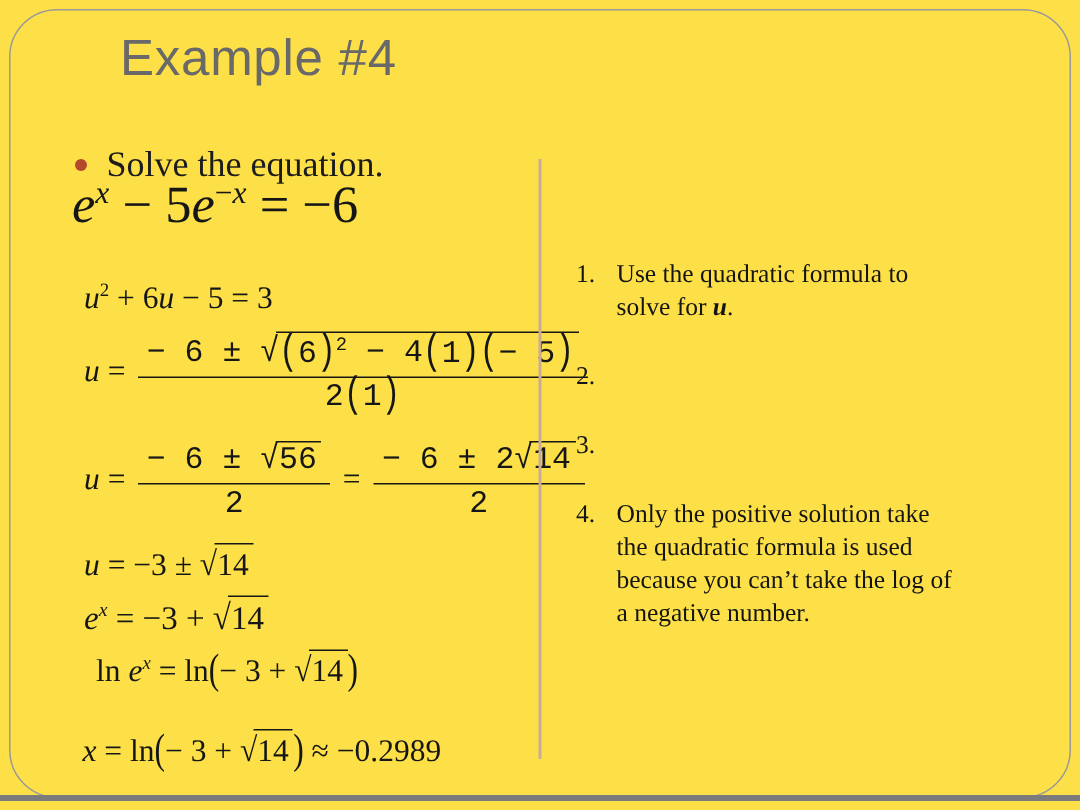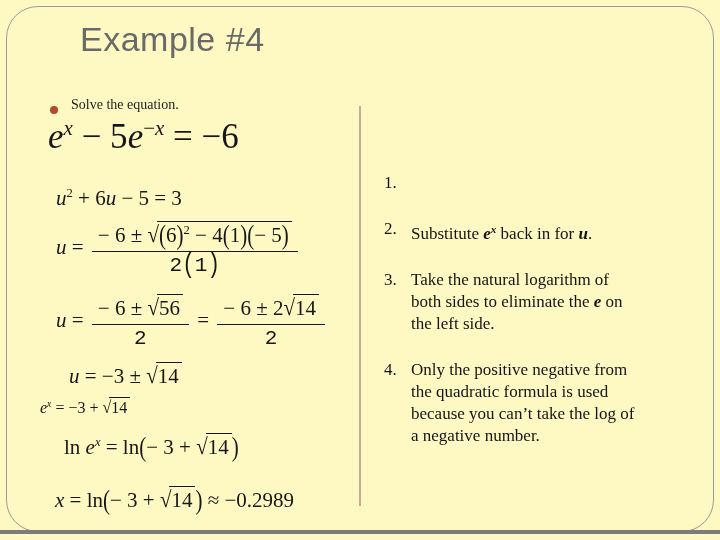--- a/index.html
+++ b/index.html
@@ -1,63 +1,63 @@
 <!DOCTYPE html>
 <html style="--title-color: #696969; --bullet-color: #b5472e; --divider-color: #c9ab9d; --border-color: #9a9a9a; --bar-color: #7b7b7b;"><head>
 <meta charset="utf-8">
 <style>
   html, body { margin:0; padding:0; background:#ffffff; }
   .stage {
     position:relative; width:720px; height:540px; overflow:hidden;
-    background:#fef9c3; font-family:"Liberation Serif", serif; color:#1c1c1c;
+    background:#fde047; font-family:"Liberation Serif", serif; color:#1c1c1c;
   }
   .slide-border {
     position:absolute; left:6px; top:6px; width:706px; height:524px;
     border:1px solid var(--border-color, #9a9a9a); border-radius:32px;
     background:transparent;
   }
   .bottom-bar {
     position:absolute; left:0; top:530px; width:720px; height:4px;
     background:var(--bar-color, #7b7b7b);
   }
   .title {
     position:absolute; left:80px; top:20px;
     font-family:"Liberation Sans", sans-serif; font-size:34px; font-weight:400;
     color:var(--title-color, #696969); letter-spacing:0.5px; white-space:nowrap;
   }
   .bullet-dot {
     position:absolute; left:50px; top:106px; width:8px; height:8px;
     border-radius:50%; background:var(--bullet-color, #b5472e);
   }
   .bullet-text {
-    position:absolute; left:71px; top:97px; font-size:14px; color:#1c1c1c;
+    position:absolute; left:71px; top:97px; font-size:24px; color:#1c1c1c;
     white-space:nowrap;
   }
   .divider {
     position:absolute; left:359px; top:106px; width:2px; height:400px;
     background:var(--divider-color, #c9ab9d);
   }
   
   .eq { position:absolute; white-space:nowrap; color:#161616; }
   #eq-0 { left:48px;  top:116px; font-size:35px; }
   #eq-1 { left:56px;  top:186px; font-size:21px; }
   #eq-2 { left:56px;  top:221px; font-size:21px; }
   #eq-3 { left:56px;  top:294px; font-size:21px; }
-  #eq-4 { left:69px;  top:362px; font-size:21px; }
-  #eq-5 { left:40px;  top:397px; font-size:16px; }
+  #eq-4 { left:56px;  top:362px; font-size:21px; }
+  #eq-5 { left:56px;  top:397px; font-size:22px; }
   #eq-6 { left:49px;  top:433px; font-size:21px;margin-left:15px; }
   #eq-7 { left:55px;  top:486px; font-size:21px; }
   .eq .it  { font-style:italic; }
   .eq .sup2 { font-size:0.6em; vertical-align:0.62em; }
   .eq .sqrt { white-space:nowrap; }
   .eq .rad  { display:inline-block; transform:scaleY(1.08); transform-origin:50% 70%; }
   .eq .rdc  { display:inline-block; border-top:1.5px solid currentColor;
               padding:1px 3px 0 2px; margin-left:-2px; }
   .eq .frac { display:inline-block; vertical-align:middle; text-align:center; margin:0 3px; }
-  .eq .num  { display:block; border-bottom:1.5px solid currentColor; padding:0 6px 3px; }
+  .eq .num  { display:block; border-bottom:1.5px solid currentColor; padding:0 6px 3px;font-family:Liberation Mono, monospace; }
   .eq .den  { display:block; padding-top:2px;font-family:Liberation Mono, monospace; }
   .eq .par  { white-space:nowrap; }
   .eq .p    { display:inline-block; transform:scaleY(1.35); transform-origin:50% 58%; }
   
   .steps {
     position:absolute; left:384px; top:172px; width:258px;
     font-size:17px; line-height:22px; color:#141414;
   }
   .step { display:flex; margin-bottom:24px; }
   .step-num { flex:0 0 27px; }
@@ -83,29 +83,28 @@
   <div class="eq" id="eq-4"><span class="it">u</span><span class="tx"> = −3 ± </span><span class="sqrt"><span class="rad">√</span><span class="rdc"><span class="tx">14</span></span></span></div>
   <div class="eq" id="eq-5"><span class="it">e</span><span class="sup2"><span class="it">x</span></span><span class="tx"> = −3 + </span><span class="sqrt"><span class="rad">√</span><span class="rdc"><span class="tx">14</span></span></span></div>
   <div class="eq" id="eq-6"><span class="tx">ln </span><span class="it">e</span><span class="sup2"><span class="it">x</span></span><span class="tx"> = ln</span><span class="par"><span class="p">(</span><span class="pin"><span class="tx">− 3 + </span><span class="sqrt"><span class="rad">√</span><span class="rdc"><span class="tx">14</span></span></span></span><span class="p">)</span></span></div>
   <div class="eq" id="eq-7"><span class="it">x</span><span class="tx"> = ln</span><span class="par"><span class="p">(</span><span class="pin"><span class="tx">− 3 + </span><span class="sqrt"><span class="rad">√</span><span class="rdc"><span class="tx">14</span></span></span></span><span class="p">)</span></span><span class="tx"> ≈ −0.2989</span></div>
 
   <div class="divider"></div>
 
   <div class="steps">
       <div class="step">
         <span class="step-num">1.</span>
+        <div class="step-text">Use the quadratic formula to solve for <span class="bi">u</span>.</div>
       </div>
       <div class="step">
         <span class="step-num">2.</span>
-        <div class="step-text">Substitute <span class="bi">e</span><span class="bi bisup">x</span> back in for <span class="bi">u</span>.</div>
       </div>
       <div class="step">
         <span class="step-num">3.</span>
-        <div class="step-text">Take the natural logarithm of both sides to eliminate the <span class="bi">e</span> on the left side.</div>
       </div>
       <div class="step">
         <span class="step-num">4.</span>
-        <div class="step-text">Only the positive negative from the quadratic formula is used because you can’t take the log of a negative number.</div>
+        <div class="step-text">Only the positive solution take the quadratic formula is used because you can’t take the log of a negative number.</div>
       </div>
     </div>
 
   <div class="bottom-bar"></div>
 </div>
 
 </body></html>

